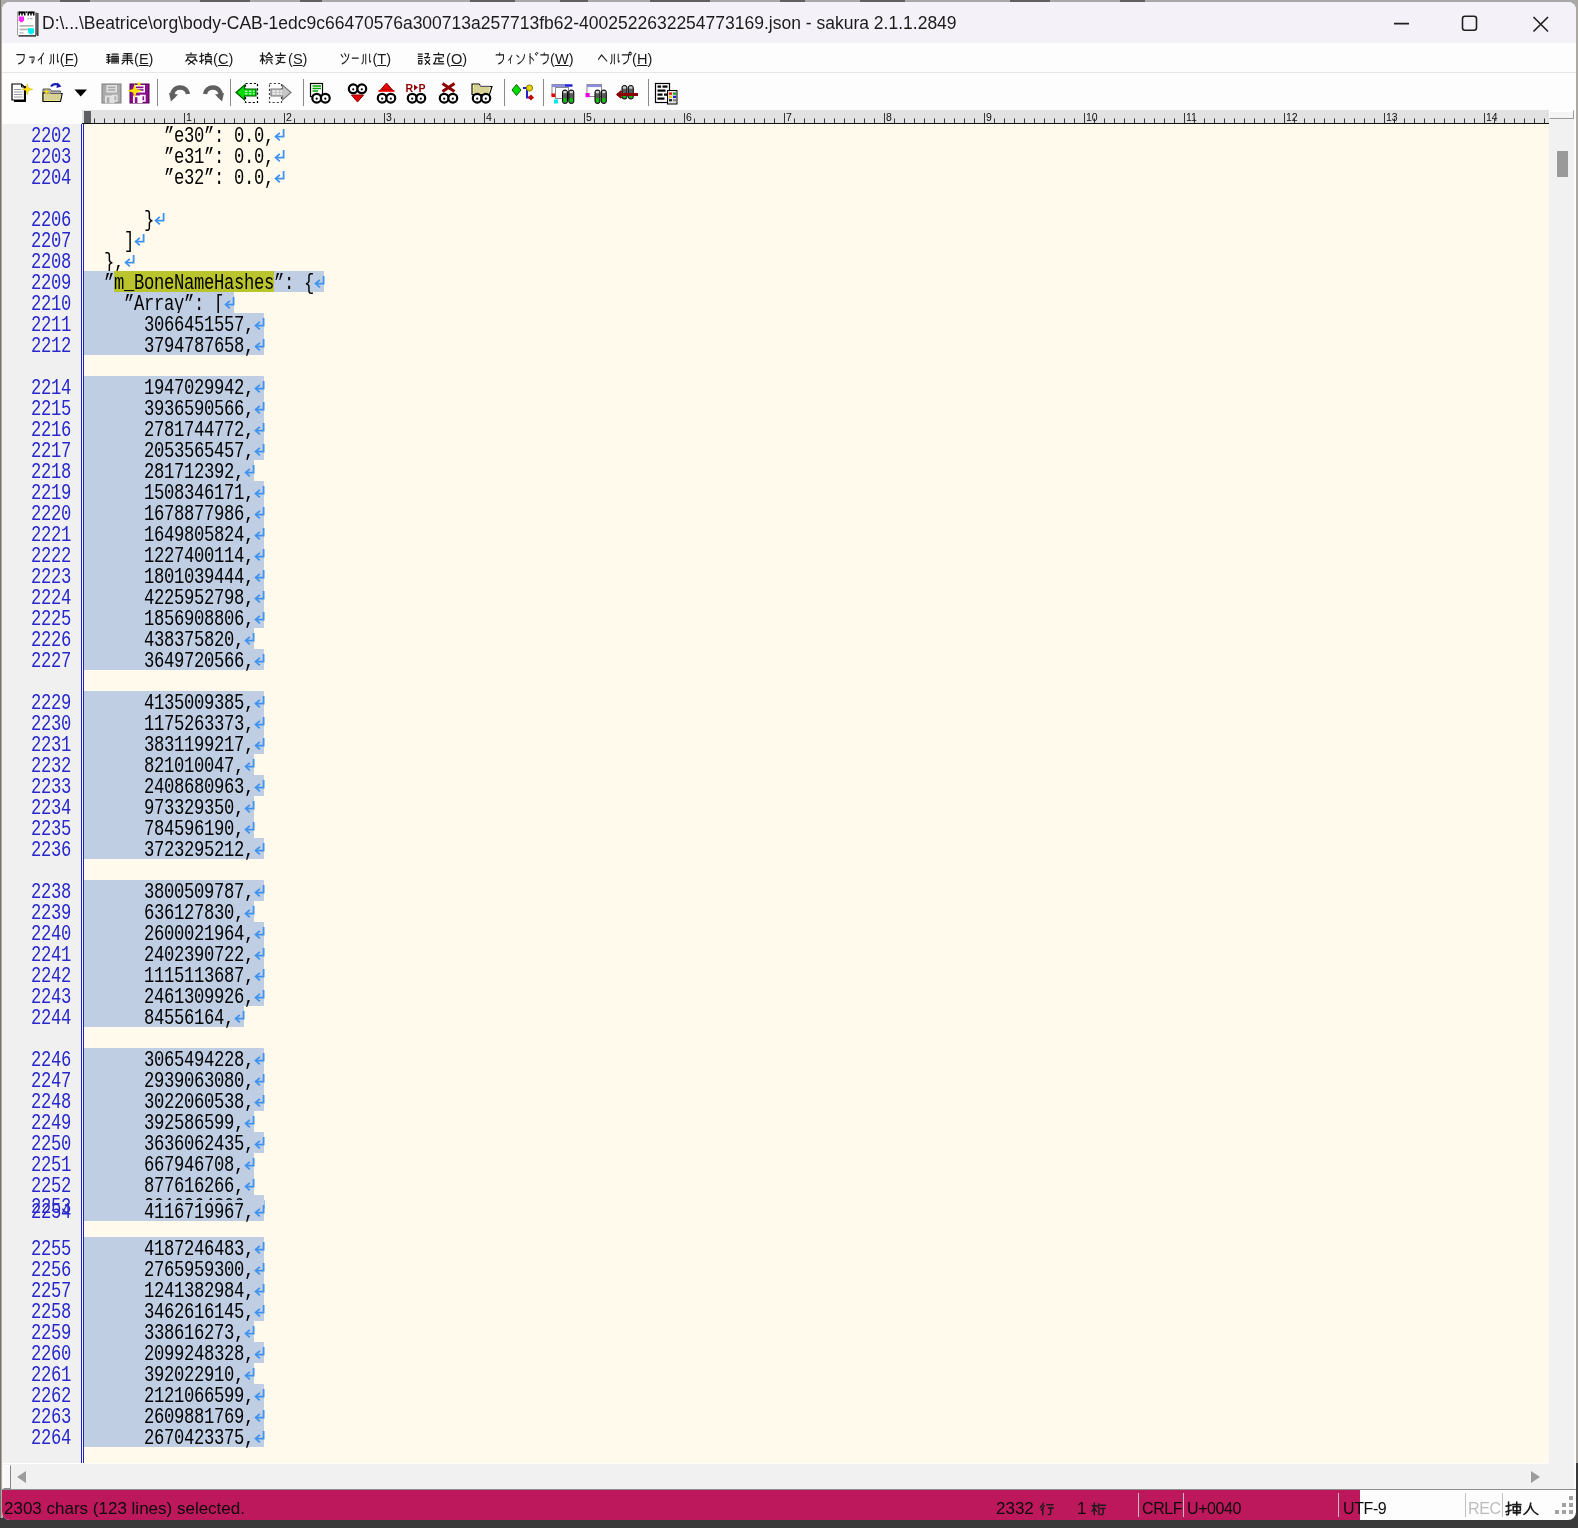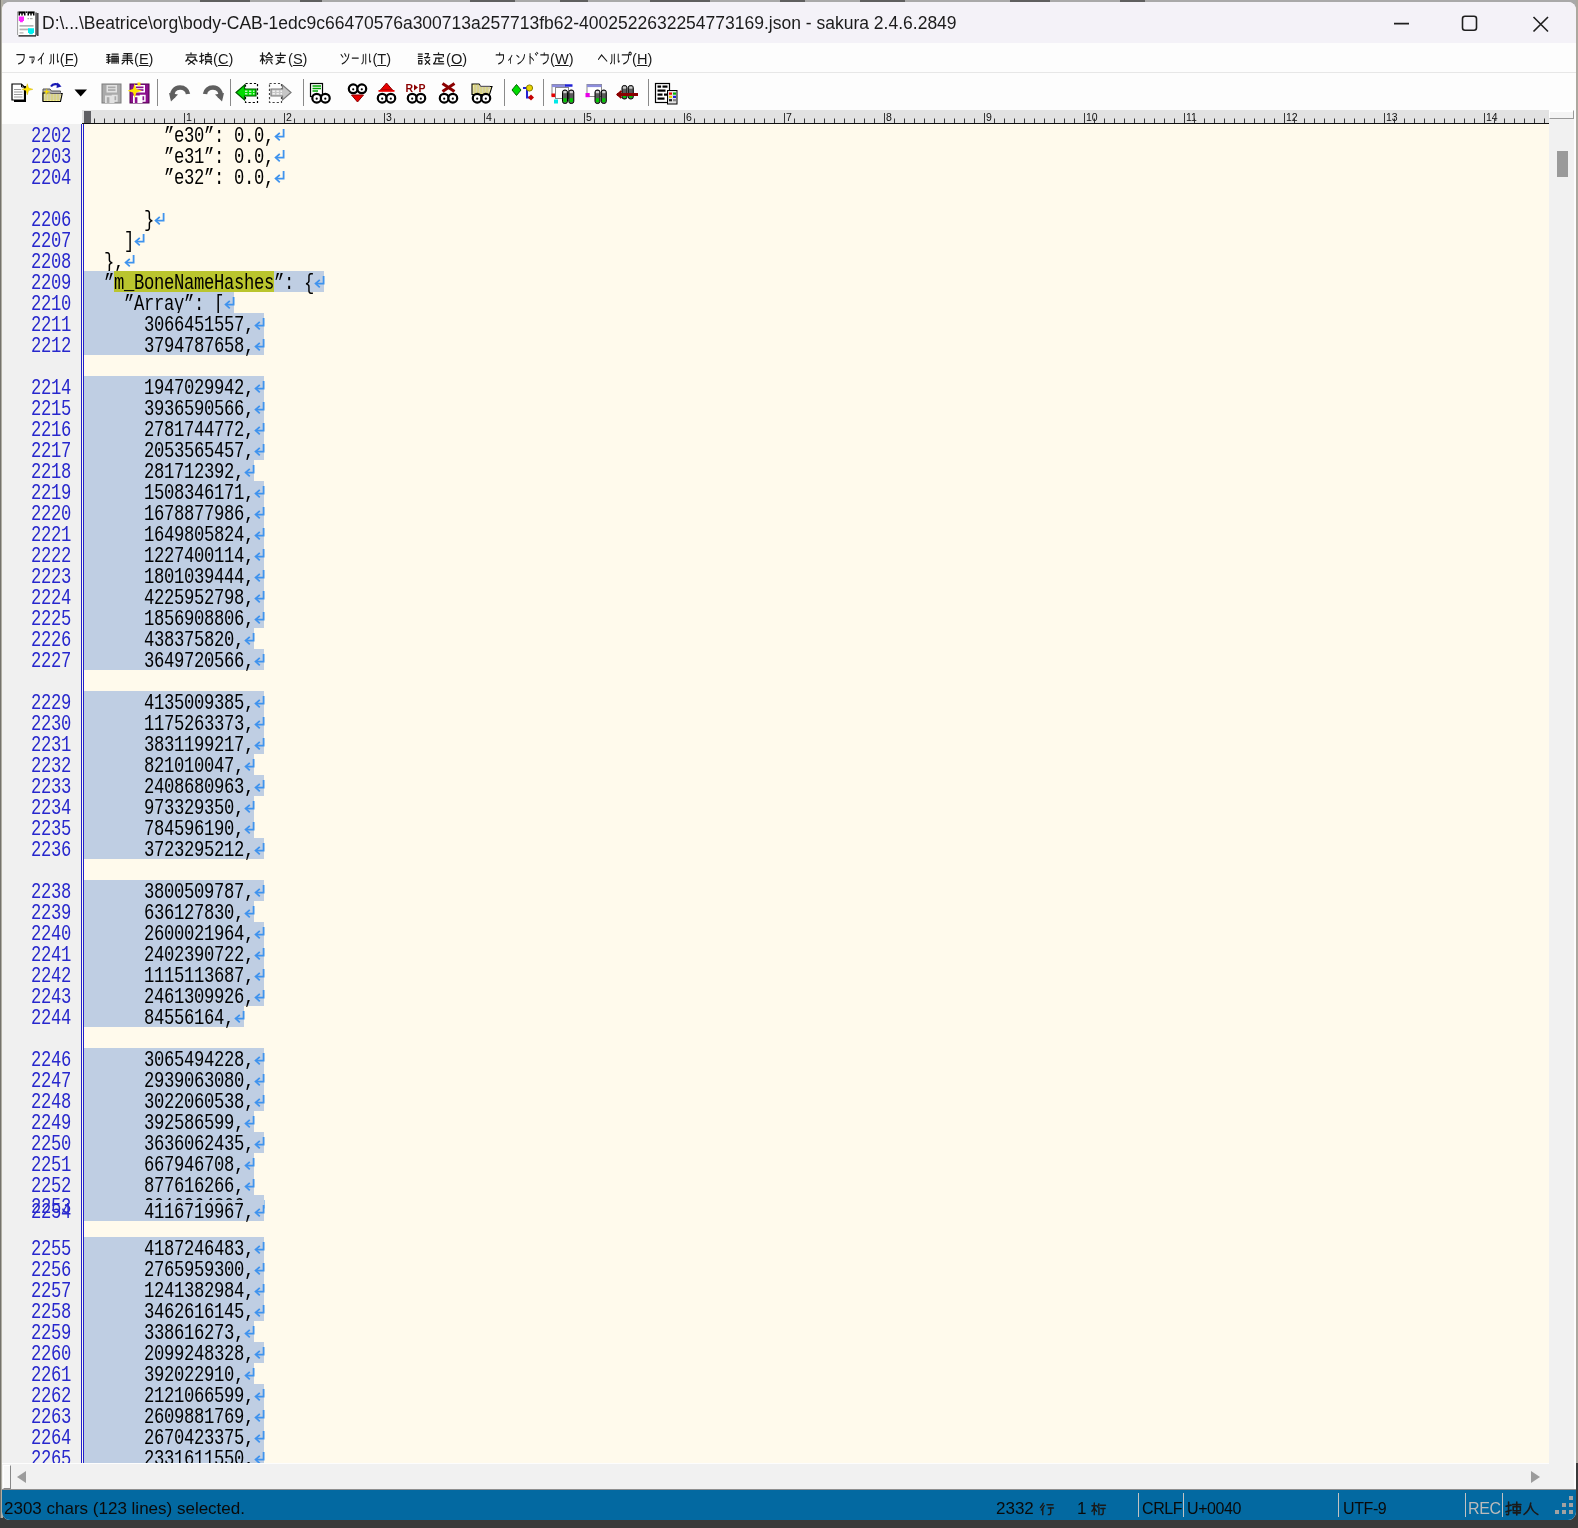--- a/index.html
+++ b/index.html
@@ -29,21 +29,21 @@
 .sel{position:absolute;left:81.8px;top:0;height:21px;background:#bfcee3}
 .hl{position:absolute;top:0;height:21px;background:#bac52e}
 .txt{position:absolute;left:81.8px;top:1.5px;font-family:"Liberation Mono",monospace;font-size:21.5px;letter-spacing:-0.4px;line-height:21px;color:#000;white-space:pre;transform:scaleX(0.8);transform-origin:0 0}
 .cr{position:absolute;top:3px}
 #vsb{left:1547px;top:108px;width:25px;height:1379px;background:#f1f1f1}
 #vsplit{position:absolute;left:0;top:0;width:25px;height:9px;background:#f4f4f4;border:1px solid #9a9a9a;border-top-color:#fff;border-left-color:#fff;box-shadow:inset 0 1px 0 #fff}
 #vthumb{position:absolute;left:8px;top:41px;width:11px;height:26px;background:#9a9a9a}
 #hrow{left:0;top:1462px;width:1572px;height:26px;background:#f1f1f1}
 #hsplit{position:absolute;left:1px;top:1px;width:8px;height:24px;background:#f8f8f8;border:1px solid #888;border-top-color:#fff;border-left-color:#fff}
 #sbline{left:0;top:1487px;width:1574px;height:1px;background:#8f8f8f}
-#status{left:0;top:1488px;width:1574px;height:30px;background:#0369a1;font-size:17px;color:#0a0a0a}
+#status{left:0;top:1488px;width:1358px;height:30px;background:#be185d;font-size:17px;color:#0a0a0a}
 .sf{position:absolute;top:0;height:30px;line-height:37px;white-space:pre}
 .ssep{position:absolute;top:3px;width:1px;height:24px;background:#c2c2c2}
 .cap{font-size:16px;letter-spacing:-0.4px}
 .grip i{position:absolute;width:4px;height:4px;background:#a2a2a2}
 </style></head><body>
 <div class="abs" id="topstrip"></div>
 <svg class="abs" style="left:0;top:0" width="1578" height="3">
     <g fill="#5f5f5f">
       <rect x="60" width="30" height="2"></rect>
       <rect x="200" width="50" height="2"></rect>
@@ -72,21 +72,21 @@
         <rect x="12.5" y="8" width="1.6" height="1.2" fill="#b0b0b0"></rect>
         <rect x="15" y="8" width="2.6" height="1.2" fill="#b0b0b0"></rect>
         <rect x="4.5" y="15" width="14" height="1.7" fill="#b4b4b4"></rect>
         <rect x="4.5" y="18.6" width="10" height="1.7" fill="#b4b4b4"></rect>
         <path d="M13 18.2 H19 V23 H17.8 V24.2 H14.2 V23 H13 Z" fill="#00eeee"></path>
         <rect x="4.5" y="22.3" width="4" height="1.2" fill="#b0b0b0"></rect>
         <rect x="20.5" y="2.5" width="1.1" height="23" fill="#000"></rect>
         <rect x="22.3" y="3" width="1.1" height="23" fill="#000"></rect>
         <rect x="3.5" y="25.3" width="17.5" height="1.2" fill="#000"></rect>
       </svg>
-      <div class="abs" id="titletext">D:\...\Beatrice\org\body-CAB-1edc9c66470576a300713a257713fb62-4002522632254773169.json - sakura 2.4.6.2849</div>
+      <div class="abs" id="titletext">D:\...\Beatrice\org\body-CAB-1edc9c66470576a300713a257713fb62-4002522632254773169.json - sakura 2.1.1.2849</div>
       <svg class="abs" style="left:1390px;top:0" width="170" height="41" viewBox="0 0 170 41">
         <path d="M2 21.7 H17" stroke="#1f1f1f" stroke-width="1.7"></path>
         <rect x="70.5" y="14.3" width="14" height="14" rx="2.5" fill="none" stroke="#1f1f1f" stroke-width="1.6"></rect>
         <path d="M141.5 15 L156 29.5 M156 15 L141.5 29.5" stroke="#1f1f1f" stroke-width="1.6"></path>
       </svg>
     </div>
     <div class="abs" id="menubar">
       <div class="mi" style="left:12.8px"><svg width="45" height="17" viewBox="0 0 45 17" fill="none" stroke="#1a1a1a" stroke-width="1.40" stroke-linecap="round" style="vertical-align:middle">
           <path transform="translate(0.0,0.0) scale(0.7048,0.8824)" d="M2.5 4 H13 V7.5 C12.5 11 9 13.5 5 14.5"></path>
           <path transform="translate(11.7,0.0) scale(0.5693,0.8824)" d="M5 7 H13 V9.5 C12.5 11.5 11 13 9.5 13.5"></path>
@@ -1246,31 +1246,20 @@
         <i class="lnum">2264</i>
         <b class="sel" style="width:180.0px"></b>
         <s class="txt">&nbsp;&nbsp;&nbsp;&nbsp;&nbsp;&nbsp;2670423375,</s>
         <svg class="cr" style="left:250.8px;top:3.0px" width="13" height="16" viewBox="0 0 13 16">
           <g fill="none" stroke="#3f93ee" stroke-width="1.8">
             <path d="M10.6 2 V9.6 H2.9"></path>
             <path d="M6.8 5.8 L2.6 9.6 L6.8 13.4"></path>
           </g>
         </svg>
       </div>
-      <div class="trow" style="top:1323px">
-        <i class="lnum">2265</i>
-        <b class="sel" style="width:180.0px"></b>
-        <s class="txt">&nbsp;&nbsp;&nbsp;&nbsp;&nbsp;&nbsp;2331611550,</s>
-        <svg class="cr" style="left:250.8px;top:3.0px" width="13" height="16" viewBox="0 0 13 16">
-          <g fill="none" stroke="#3f93ee" stroke-width="1.8">
-            <path d="M10.6 2 V9.6 H2.9"></path>
-            <path d="M6.8 5.8 L2.6 9.6 L6.8 13.4"></path>
-          </g>
-        </svg>
-      </div>
       <div id="bluel1"></div>
       <div id="bluel2"></div>
     </div>
     <div class="abs" id="vsb">
       <div id="vthumb"></div>
       <div id="vsplit"></div>
     </div>
     <div class="abs" id="hrow">
       <div id="hsplit"></div>
       <svg class="abs" style="left:14px;top:7px" width="12" height="12">

